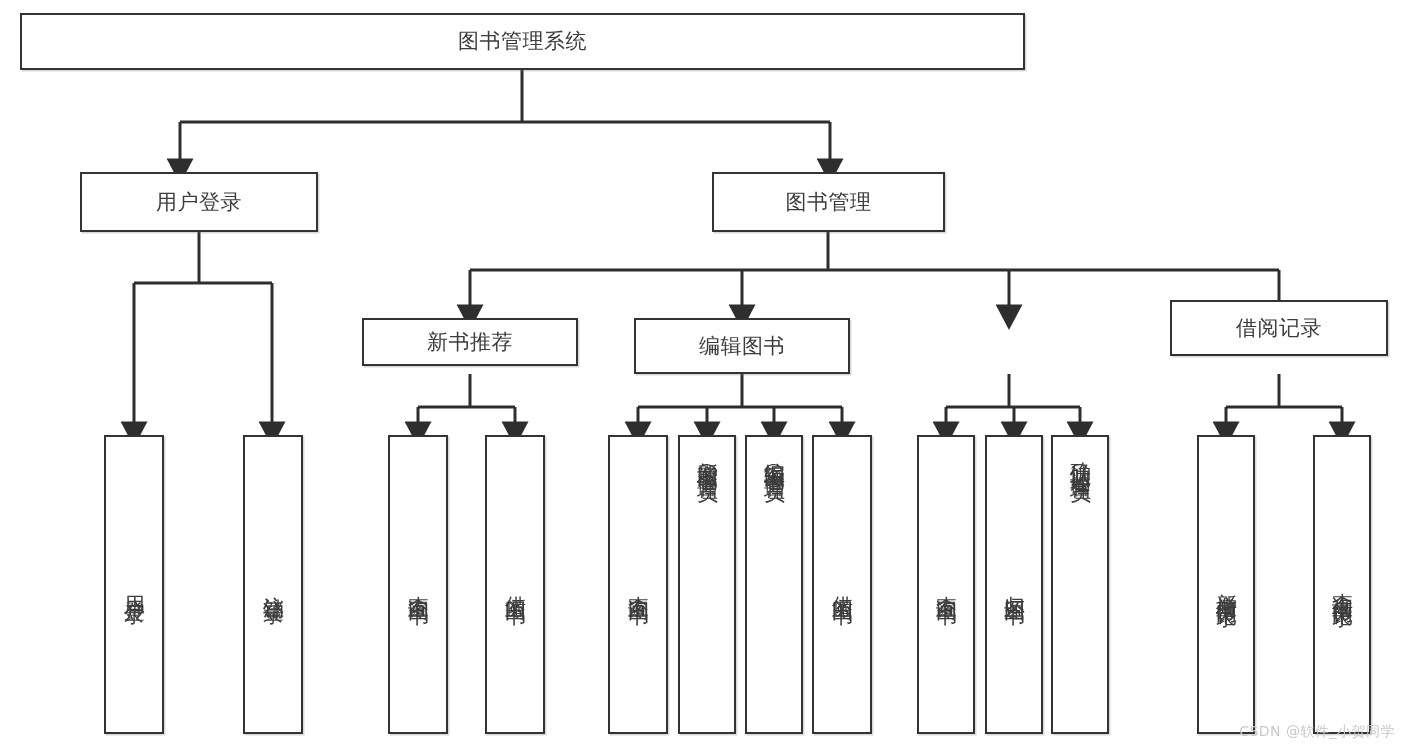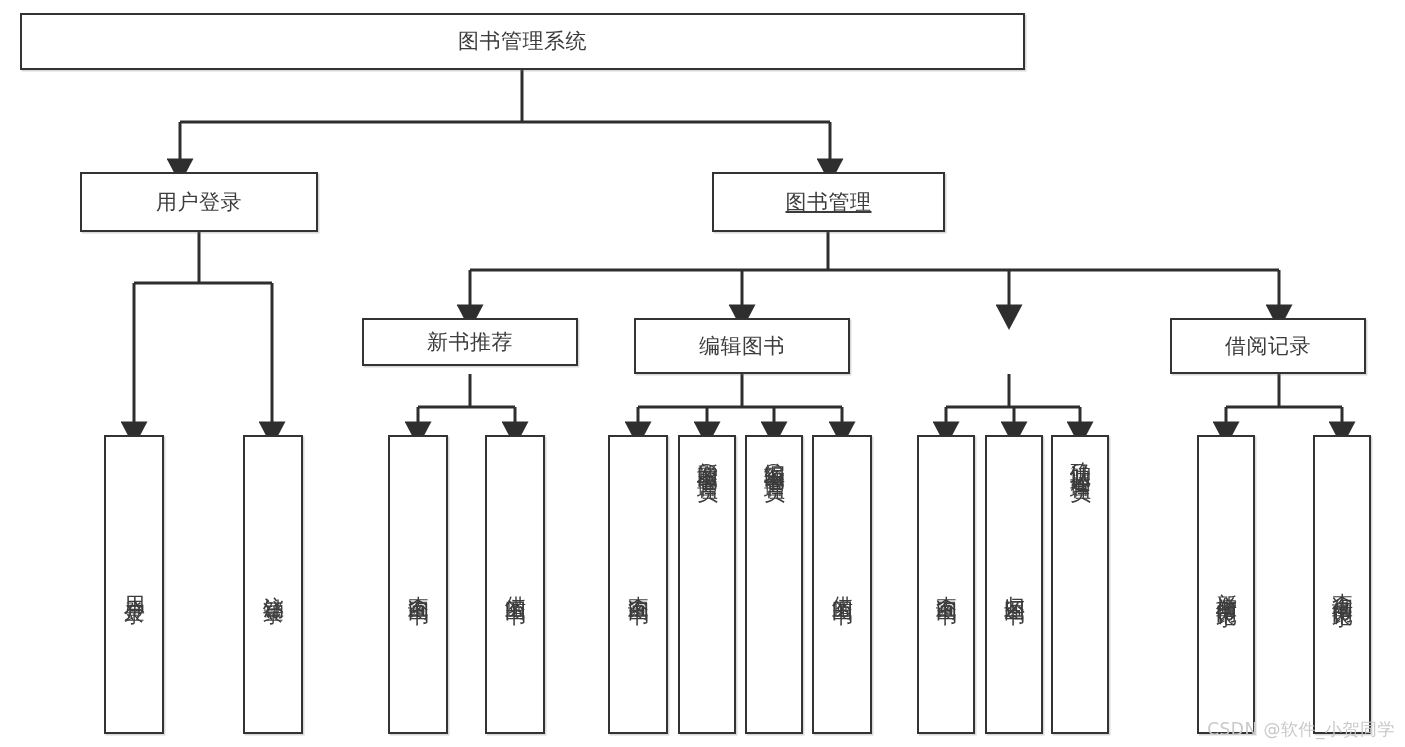--- a/index.html
+++ b/index.html
@@ -59,21 +59,21 @@
     line-height: 1.0;
   }
   .node-box.vertical.centered {
     align-items: center;
     padding-top: 0;
   }
   .watermark {
     position: absolute;
     right: 10px;
     bottom: 6px;
-    font-size: 17px;
+    font-size: 14px;
     color: #c9c9c9;
     letter-spacing: 0.5px;
     white-space: nowrap;
     font-family: "DejaVu Sans", "Liberation Sans", sans-serif;
   }
 </style>
 </head>
 <body>
 
 <div id="canvas">
@@ -132,31 +132,31 @@
     </g>
   </svg>
 
   <div class="node-box horizontal" style="left:20px; top:13px; width:1005px; height:57px;">
     <span class="node-label">图书管理系统</span>
   </div>
 
   <div class="node-box horizontal" style="left:80px; top:172px; width:238px; height:60px;">
     <span class="node-label">用户登录</span>
   </div>
-  <div class="node-box horizontal" style="left:712px; top:172px; width:233px; height:60px;text-decoration:underline;">
+  <div class="node-box horizontal" style="left:712px; top:172px; width:233px; height:60px;">
     <span class="node-label">图书管理</span>
   </div>
 
   <div class="node-box horizontal" style="left:362px; top:318px; width:216px; height:48px;">
     <span class="node-label">新书推荐</span>
   </div>
   <div class="node-box horizontal" style="left:634px; top:318px; width:216px; height:56px;">
     <span class="node-label">编辑图书</span>
   </div>
-  <div class="node-box horizontal" style="left:1170px; top:318px; width:196px; height:56px;">
+  <div class="node-box horizontal" style="left:1170px; top:300px; width:218px; height:56px;">
     <span class="node-label">借阅记录</span>
   </div>
 
   <div class="node-box vertical centered" style="left:104px; top:435px; width:60px; height:299px;">
     <span class="node-label">用户登录</span>
   </div>
   <div class="node-box vertical centered" style="left:243px; top:435px; width:60px; height:299px;">
     <span class="node-label">注销登录</span>
   </div>
 

